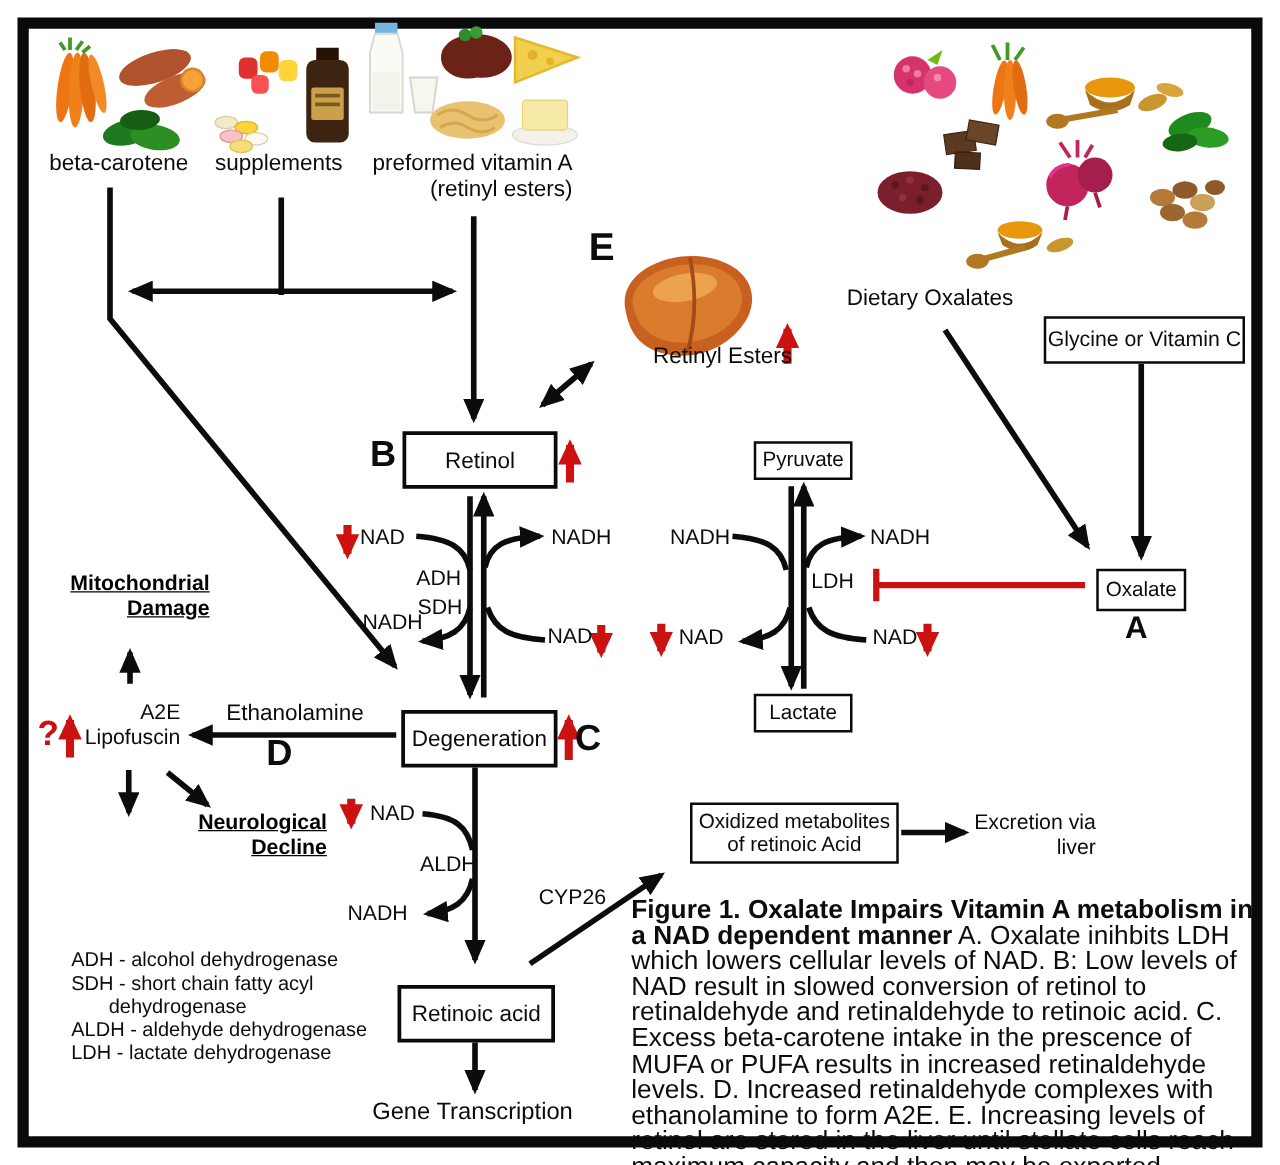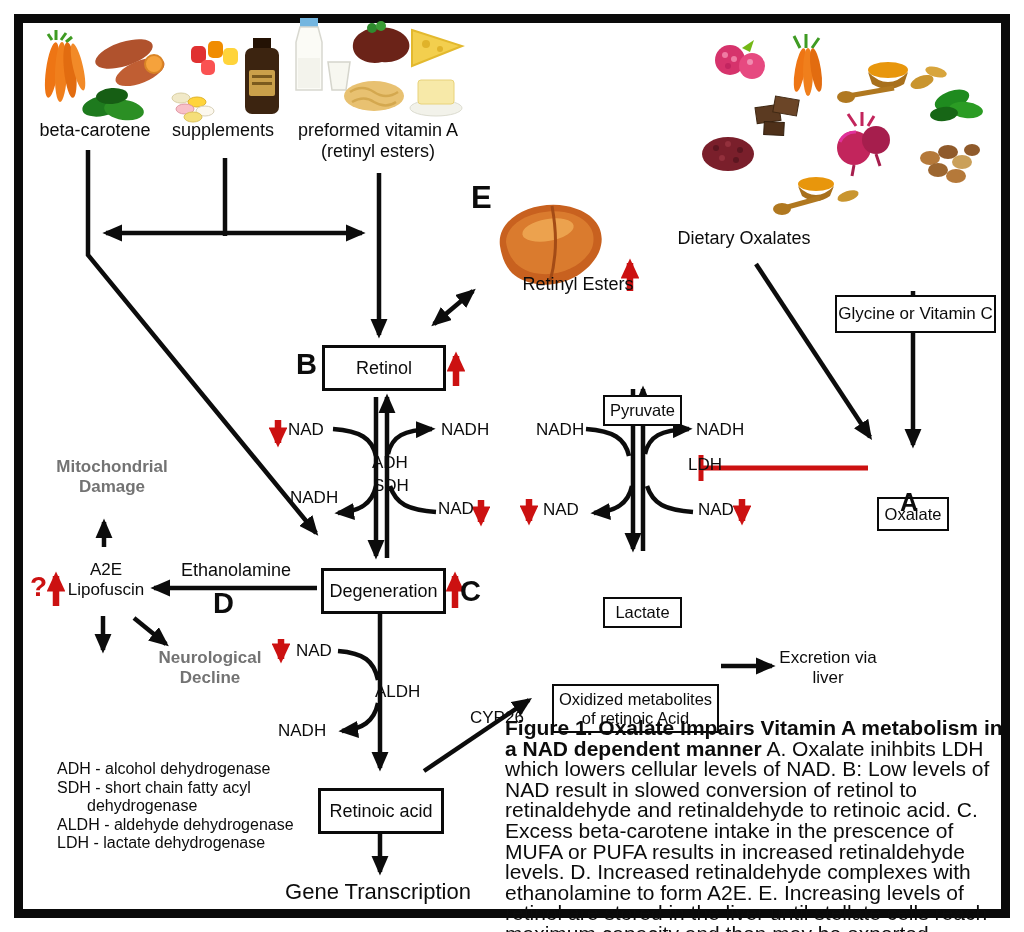--- a/index.html
+++ b/index.html
@@ -1,31 +1,31 @@
 <!DOCTYPE html>
 <html><head>
 <meta charset="utf-8">
 <style>
   html,body{margin:0;padding:0;background:#fff;}
   #canvas{position:relative;width:1024px;height:932px;background:#fff;overflow:hidden;
           font-family:"Liberation Sans","DejaVu Sans",sans-serif;color:#0c0c0c;}
   #frame{position:absolute;left:14px;top:14px;width:978px;height:886px;border:9px solid #0a0a0a;}
   .abs{position:absolute;}
-  .ctr{transform:translateX(-50%);text-align:center;white-space:nowrap;}
+  .ctr{transform:translateX(-50%);text-align:right;white-space:nowrap;}
   .ml{white-space:pre-line;}
   .lbl{font-size:18px;}
   .sm{font-size:15px;}
-  .enz{font-size:17px;margin-left:39px;}
+  .enz{font-size:17px;}
   .cof{font-size:17px;font-weight:normal;white-space:nowrap;}
-  .blue{color:#737373;font-weight:bold;font-size:17px;line-height:20px;}
+  .blue{color:#000000;font-weight:bold;font-size:17px;line-height:20px;text-decoration:underline;}
   .letter{font-weight:bold;font-size:29px;line-height:1;}
   .qmark{color:#cc1111;font-weight:bold;font-size:28px;line-height:1;}
   .box{position:absolute;background:#fff;border:3px solid #0a0a0a;display:flex;
        align-items:center;justify-content:center;font-size:18px;text-align:center;line-height:1.15;}
-  .box.thin{border-width:2.5px;font-size:16.5px;margin-top:42px;}
+  .box.thin{border-width:2.5px;font-size:16.5px;}
   .legend{font-size:16px;line-height:18.6px;}
   .legend .indent{padding-left:30px;}
   .caption{font-size:21px;line-height:20.6px;text-align:left;}
   .caption b{font-weight:bold;}
   svg{position:absolute;left:0;top:0;}
 </style>
 </head>
 <body>
 
 <div id="canvas">
@@ -293,21 +293,21 @@
 
   <div class="abs ctr blue ml" style="left:112px;top:457px">Mitochondrial
 Damage</div>
   <div class="abs ctr ml" style="left:106px;top:560px;font-size:17px;line-height:20px">A2E
 Lipofuscin</div>
   <div class="abs ctr lbl" style="left:236px;top:560px">Ethanolamine</div>
   <div class="abs ctr blue ml" style="left:210px;top:648px">Neurological
 Decline</div>
   <div class="abs ctr ml" style="left:828px;top:648px;font-size:17px;line-height:20px">Excretion via
 liver</div>
-  <div class="abs ctr" style="left:378px;top:879px;font-size:22px">Gene Transcription</div>
+  <div class="abs ctr" style="left:378px;top:879px;font-size:19px">Gene Transcription</div>
 
   <div class="abs legend" style="left:57px;top:760px">
     <div>ADH - alcohol dehydrogenase</div>
     <div>SDH - short chain fatty acyl</div>
     <div class="indent">dehydrogenase</div>
     <div>ALDH - aldehyde dehydrogenase</div>
     <div>LDH - lactate dehydrogenase</div>
   </div>
 
   <p class="abs caption" style="left:505px;top:718px;width:498px;margin:0"><b>Figure 1. Oxalate Impairs Vitamin A metabolism in a NAD dependent manner</b><span>  A. Oxalate inihbits LDH which lowers cellular levels of NAD. B: Low levels of NAD result in slowed conversion of retinol to retinaldehyde and retinaldehyde to retinoic acid. C. Excess beta-carotene intake in the prescence of MUFA or PUFA results in increased retinaldehyde levels. D. Increased retinaldehyde complexes with ethanolamine to form A2E.  E. Increasing levels of  retinol are stored in the liver until stellate cells reach maximum capacity and then may be exported adipose cells for storage (not shown)</span></p>

